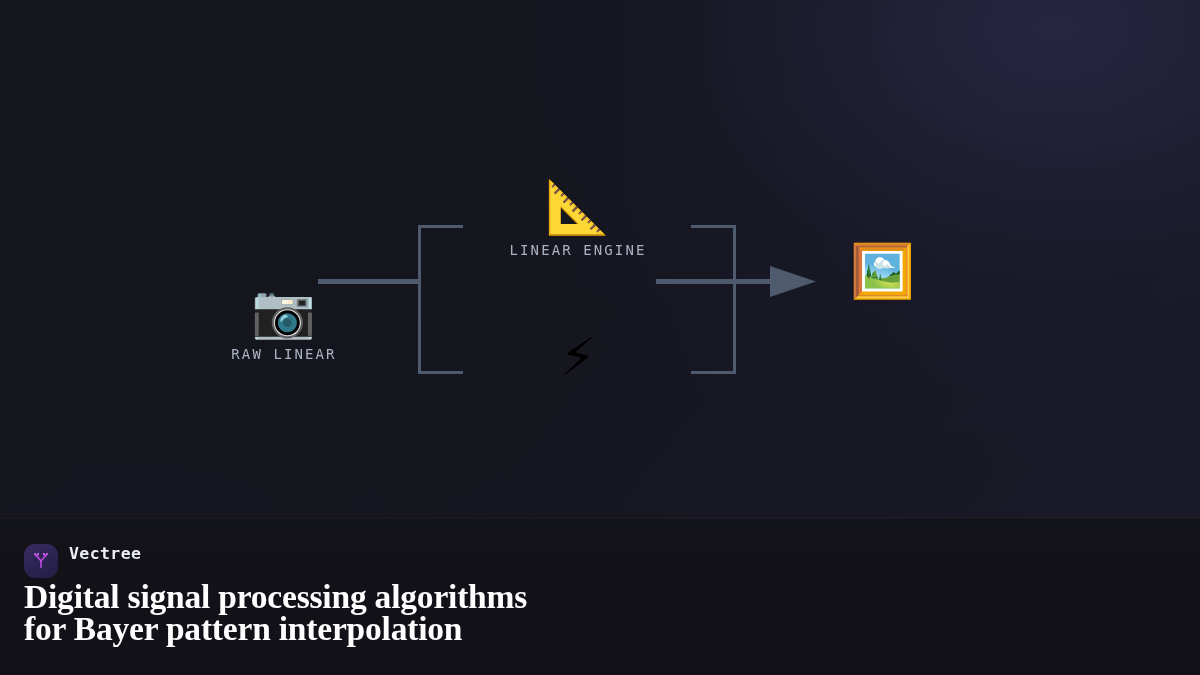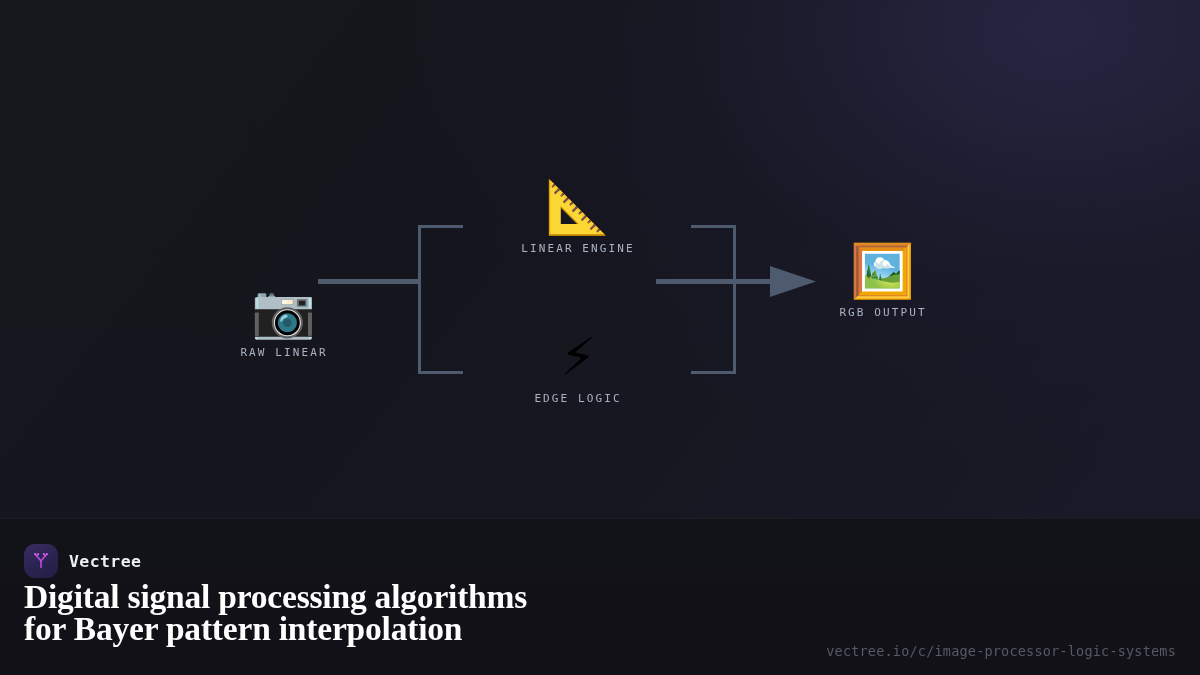--- a/index.html
+++ b/index.html
@@ -56,21 +56,21 @@
     font-family: "DejaVu Sans", "Liberation Sans", sans-serif;
     font-size: 52px;
     line-height: 58px;
     display: block;
   }
 
   .node .node-label {
     display: block;
     margin-top: 6px;
     font-family: "DejaVu Sans Mono", "Liberation Mono", monospace;
-    font-size: 11px;
+    font-size: 14px;
     letter-spacing: 2.1px;
     color: #a9b3c3;
     white-space: nowrap;
   }
 
   #node-raw       { left: 284px; top: 282px; }
   #node-linear    { left: 578px; top: 178px; }
   #node-edge      { left: 578px; top: 328px; }
   #node-output    { left: 883px; top: 242px; }
 
@@ -83,21 +83,20 @@
     height: 157px;
     background: linear-gradient(180deg, #121219 0%, #111117 100%);
     border-top: 1px solid rgba(255,255,255,0.045);
   }
 
   #brand-row {
     position: absolute;
     left: 24px;
     top: 25px;
     display: flex;
-    align-items: center;
     gap: 11px;
   }
 
   #brand-logo {
     width: 34px;
     height: 34px;
     border-radius: 11px;
     background: linear-gradient(150deg, #3b2c63 0%, #2a2350 55%, #241e44 100%);
     display: flex;
     align-items: center;
@@ -170,26 +169,24 @@
       <span class="node-label">RAW LINEAR</span>
     </div>
 
     <div class="node" id="node-linear">
       <span class="glyph">📐</span>
       <span class="node-label">LINEAR ENGINE</span>
     </div>
 
     <div class="node" id="node-edge">
       <span class="glyph">⚡</span>
-      <span class="node-label">EDGE LOGIC</span>
     </div>
 
     <div class="node" id="node-output">
       <span class="glyph">🖼️</span>
-      <span class="node-label">RGB OUTPUT</span>
     </div>
 
   </div>
 
   <div id="footer">
 
     <div id="brand-row">
       <div id="brand-logo">
         <svg width="22" height="22" viewBox="0 0 24 24" aria-hidden="true">
           <g stroke="#c04ae0" stroke-width="1.7" fill="none" stroke-linecap="round">
@@ -208,17 +205,16 @@
             <circle cx="18.4" cy="4.4" r="1.05"></circle>
           </g>
         </svg>
       </div>
       <div id="brand-name">Vectree</div>
     </div>
 
     <div id="headline">Digital signal processing algorithms
 for Bayer pattern interpolation</div>
 
-    <div id="url">vectree.io/c/image-processor-logic-systems</div>
 
   </div>
 
 </div>
 
 </body></html>

